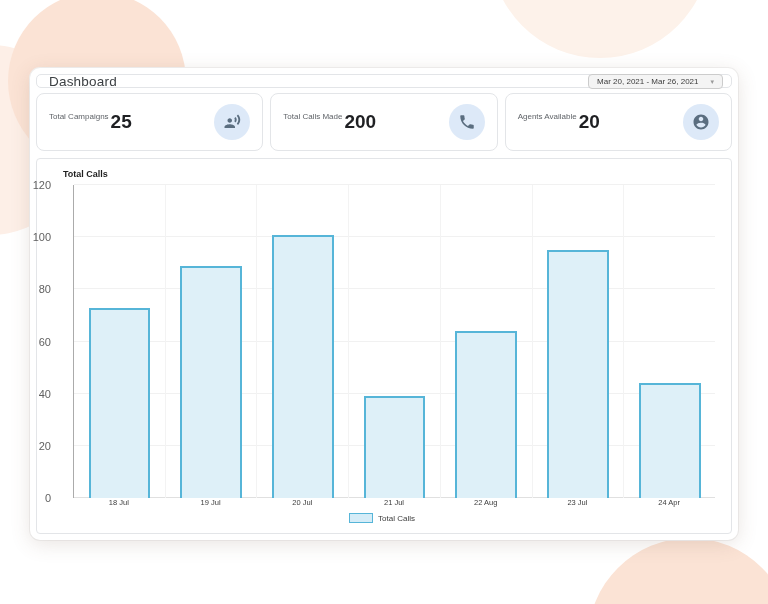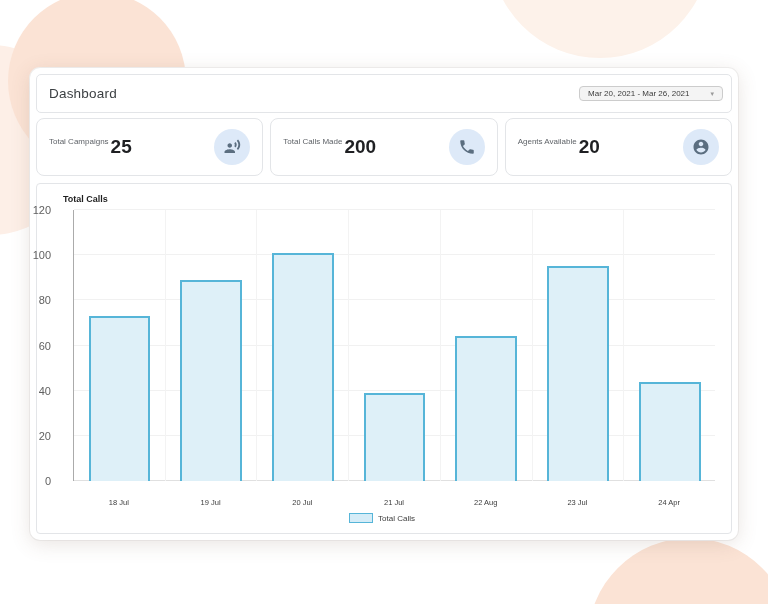--- a/index.html
+++ b/index.html
@@ -13,25 +13,25 @@
   .c-topright      { left:490px; top:-162px; width:220px; height:220px; background:#fdf2ea; }
   .c-bottomright   { left:588px; top:538px; width:204px; height:204px; background:#fbe3d5; }
 
   
   .main-card { position:absolute; left:30px; top:68px; width:708px; height:472px;
                background:#ffffff; border-radius:10px; z-index:2;
                box-shadow:0 4px 20px rgba(120,90,70,.16), 0 0 0 1px #f3f3f3;
                display:flex; flex-direction:column; padding:6px; }
 
   
-  .header-strip { height:39px; border:1px solid #e3e5e8; border-radius:5px;
+  .header-strip { height:14px; border:1px solid #e3e5e8; border-radius:5px;
                   display:flex; align-items:center; padding:0 8px 0 12px; flex:none; }
   .page-title { font-size:13.5px; font-weight:500; color:#3c4043; letter-spacing:.2px; }
   .spacer { flex:1; }
-  .date-btn { display:flex; align-items:center; gap:21px; background:#f4f4f4;
+  .date-btn { display:flex; align-items:center; gap:12px; background:#f4f4f4;
               border:1px solid #cccccc; border-radius:4px; padding:2px 8px;
               font-size:8px; color:#3c3c3c; cursor:pointer; }
   .date-btn .caret { font-size:7px; color:#9a9a9a; line-height:1; }
 
   
   .stats-row { display:flex; gap:7px; margin-top:5px; flex:none; }
   .stat-card { flex:1; height:58px; border:1px solid #e3e5e8; border-radius:8px;
                display:flex; align-items:center; padding:0 12px; background:#fff; }
   .stat-text { display:flex; gap:2px; }
   .stat-label { font-size:8px; color:#5f6368; }
@@ -48,21 +48,21 @@
   .y-axis-labels { width:24px; position:relative; flex:none; }
   .ytick { position:absolute; right:22px; transform:translateY(50%); font-size:11px; color:#616161; }
   .plot-area { flex:1; position:relative; border-left:1px solid #ababab; }
   .gridline { position:absolute; left:0; right:0; height:1px; background:#f1f1f1; }
   .gridline.zero { background:#e0e0e0; }
   .cols-layer { position:absolute; inset:0; display:flex; }
   .cat-col { flex:1; position:relative; border-right:1px solid #f3f3f3; }
   .cat-col:last-child { border-right:none; }
   .bar { position:absolute; bottom:0; left:16%; width:68%;
          background:#def0f8; border:2px solid #56b5d8; border-bottom:none; cursor:pointer; }
-  .x-labels { display:flex; margin-left:24px; margin-top:17px; flex:none; }
+  .x-labels { display:flex; margin-left:24px; margin-top:0; flex:none; }
   .xtick { flex:1; text-align:center; font-size:7.5px; color:#3c3c3c; }
   .legend { display:flex; justify-content:center; align-items:center; gap:5px;
             margin-top:6px; margin-bottom:2px; flex:none; cursor:pointer; }
   .legend-swatch { width:24px; height:10px; background:#d5ecf7; border:1px solid #56b5d8; }
   .legend-label { font-size:8px; color:#3c3c3c; }
 </style>
 </head>
 <body>
 
 <div class="bg-circle c-topleft-light"></div>

